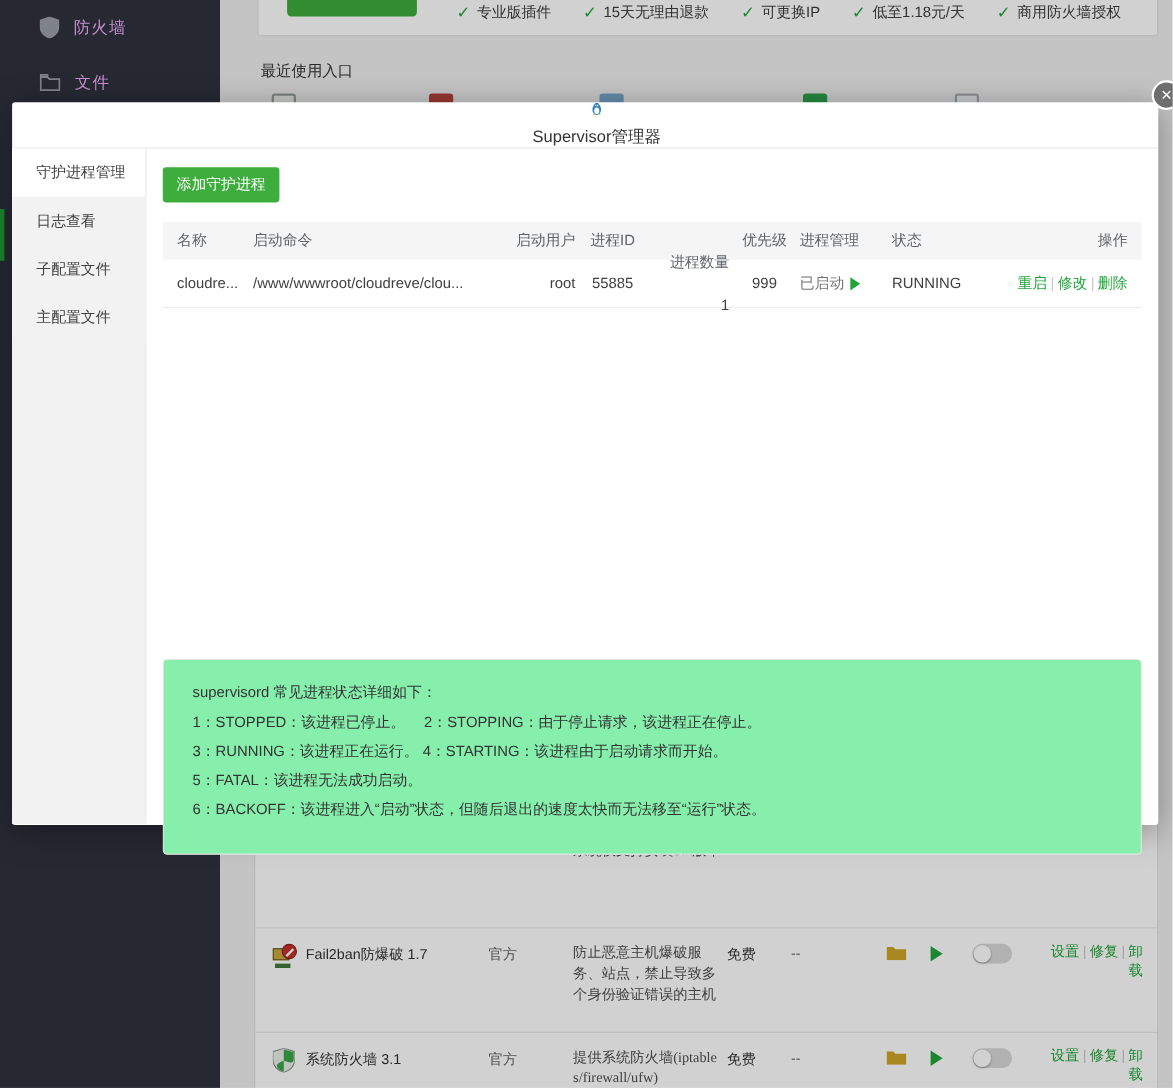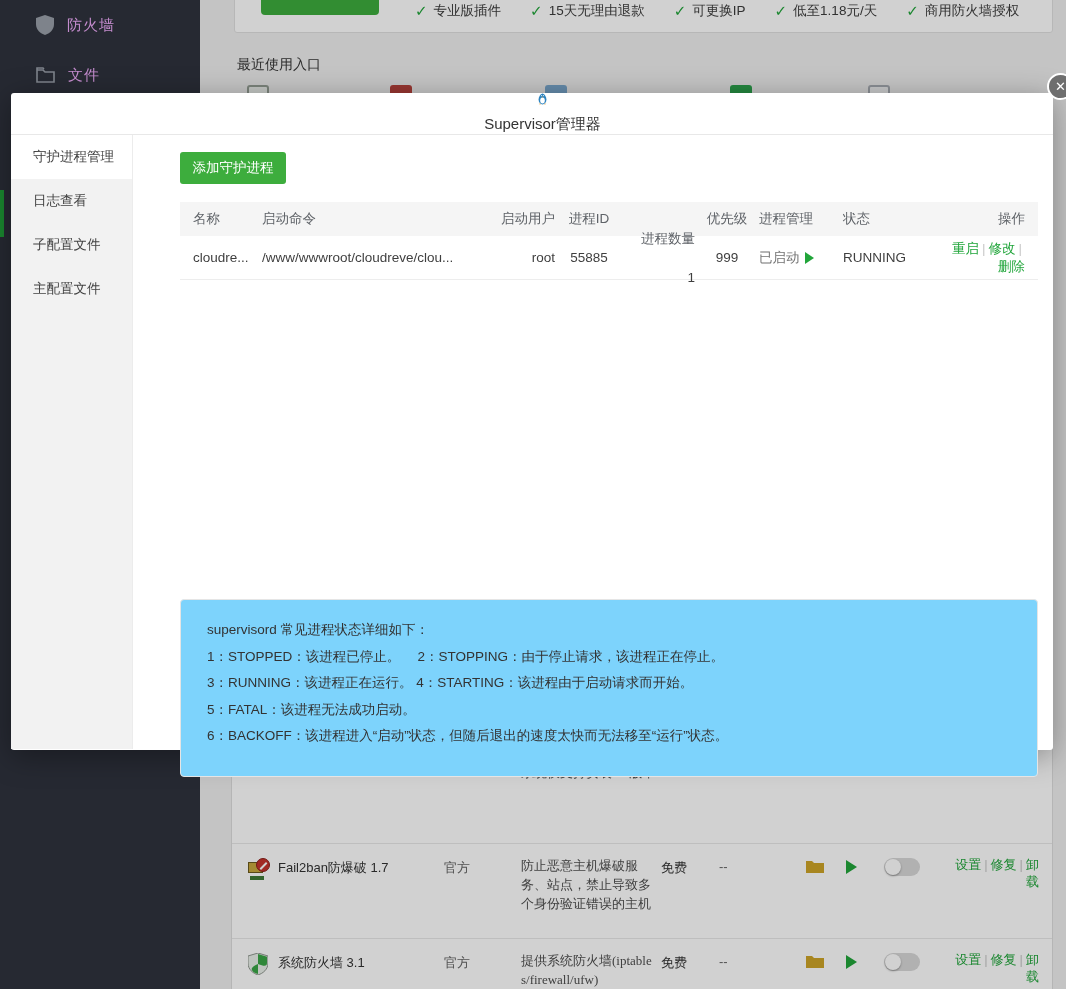--- a/index.html
+++ b/index.html
@@ -101,21 +101,21 @@
     position:absolute; top:-20px; right:-21px; width:27px; height:27px;
     border-radius:50%; background:#6e6e6e; border:2px solid #fff;
     color:#fff; font-size:13px; display:flex; align-items:center; justify-content:center;
     cursor:pointer; z-index:11;
   }
   .modal-header {
     height:42px; display:flex; align-items:center; gap:10px;
     padding-left:21px; border-bottom:1px solid #e8e8e8;flex-direction:column;
   }
   .modal-title { font-size:15px; color:#333; }
-  .modal-body { display:flex; height:614px;gap:32px; }
+  .modal-body { display:flex; height:614px; }
   .modal-nav { width:122px; background:#f2f2f2; border-right:1px solid #ececec; }
   .nav-item {
     height:44px; line-height:44px; padding-left:22px;
     font-size:13.5px; color:#424242; cursor:pointer; background:#f2f2f2;
   }
   .nav-item.active { background:#fff; }
   .modal-main { flex:1; position:relative; padding:15px; }
   .add-btn {
     margin-top:2px; width:106px; height:32px;
     background:#3dad3d; color:#fff; border:none; border-radius:3px;
@@ -136,21 +136,21 @@
   .c-status { flex:0 0 96px; }
   .c-act { flex:1; text-align:right; padding-right:13px; }
   .mng-run { color:#737373; cursor:pointer; display:inline-flex; align-items:center; gap:5px; }
   .mini-tri {
     width:0; height:0; display:inline-block;
     border-left:9px solid #21a53a; border-top:6px solid transparent; border-bottom:6px solid transparent;
   }
 
   .info-box {
     position:absolute; left:15px; right:15px; top:464px; height:178px;
-    background:#7dd3fc; border:1px solid #e5e5e5; border-radius:4px;
+    background:#86efac; border:1px solid #e5e5e5; border-radius:4px;
     padding:17px 26px; font-size:13.5px; color:#333; line-height:26.6px;
   }
 </style>
 </head>
 <body>
 
 <aside class="app-sidebar">
   <div class="side-item">
     <svg width="18" height="20" viewBox="0 0 18 20">
       <path d="M9 0 L18 3 V9 C18 15 13.5 18.5 9 20 C4.5 18.5 0 15 0 9 V3 Z" fill="#9aa0aa"></path>

